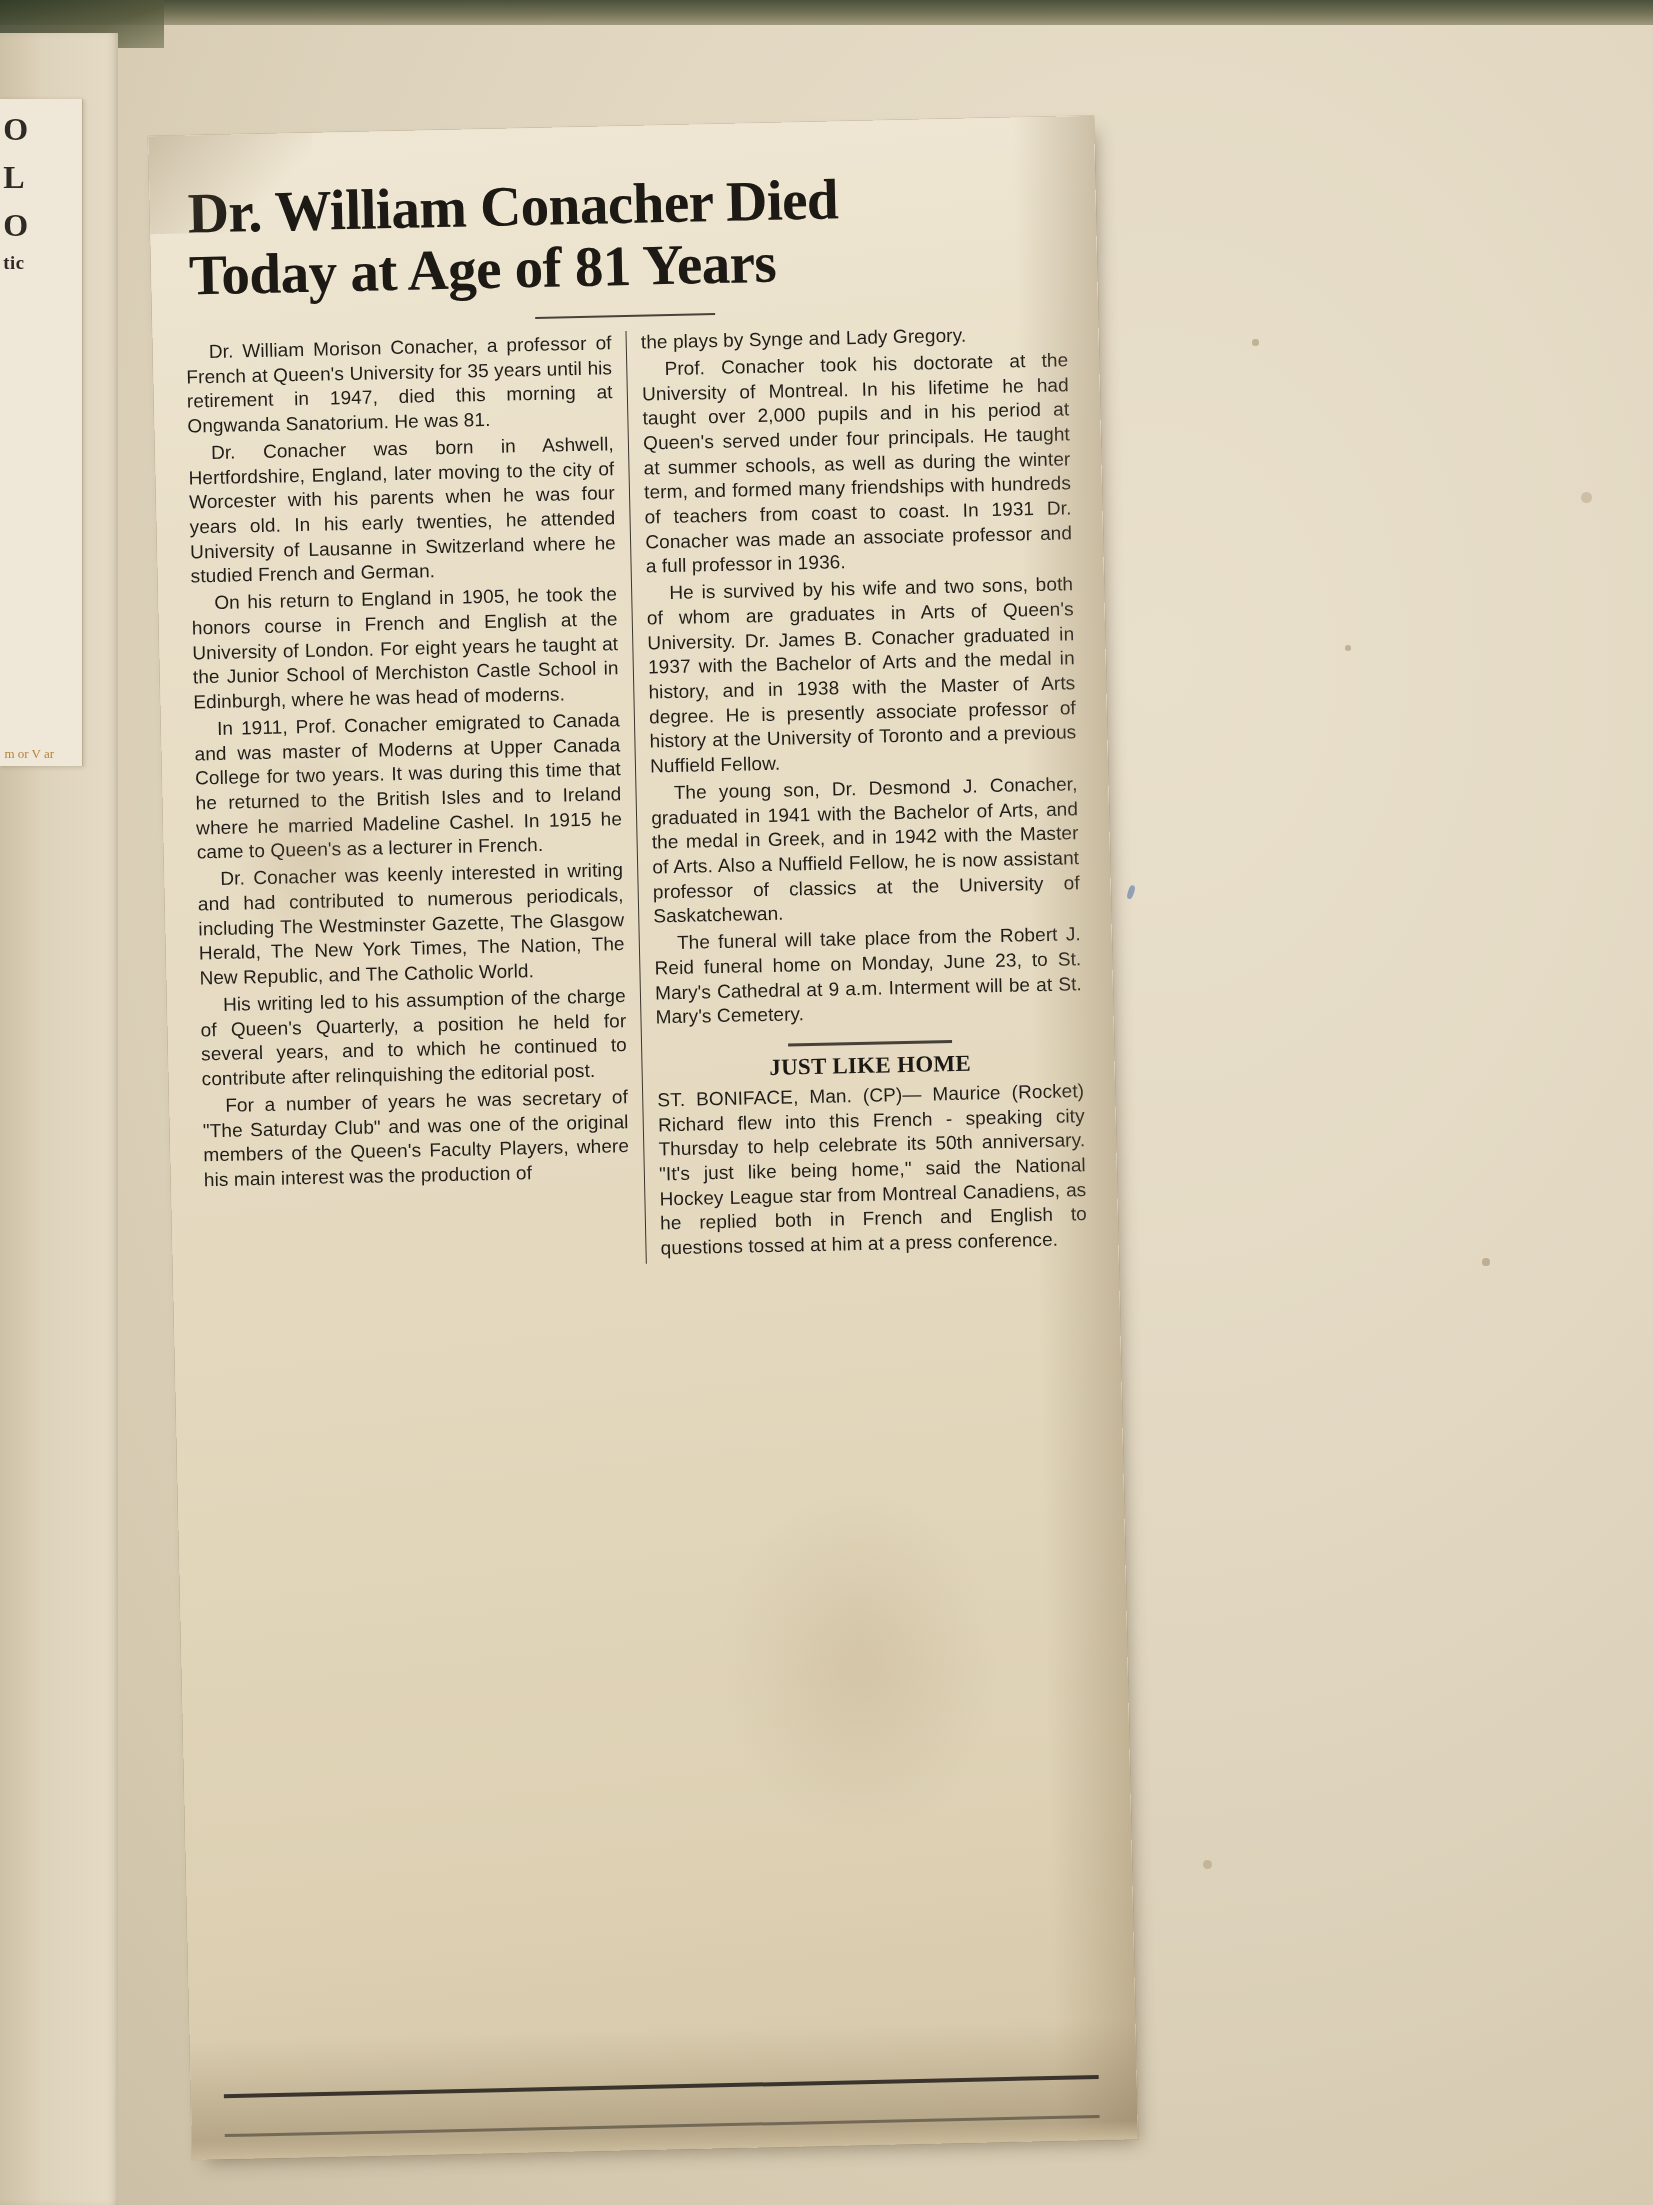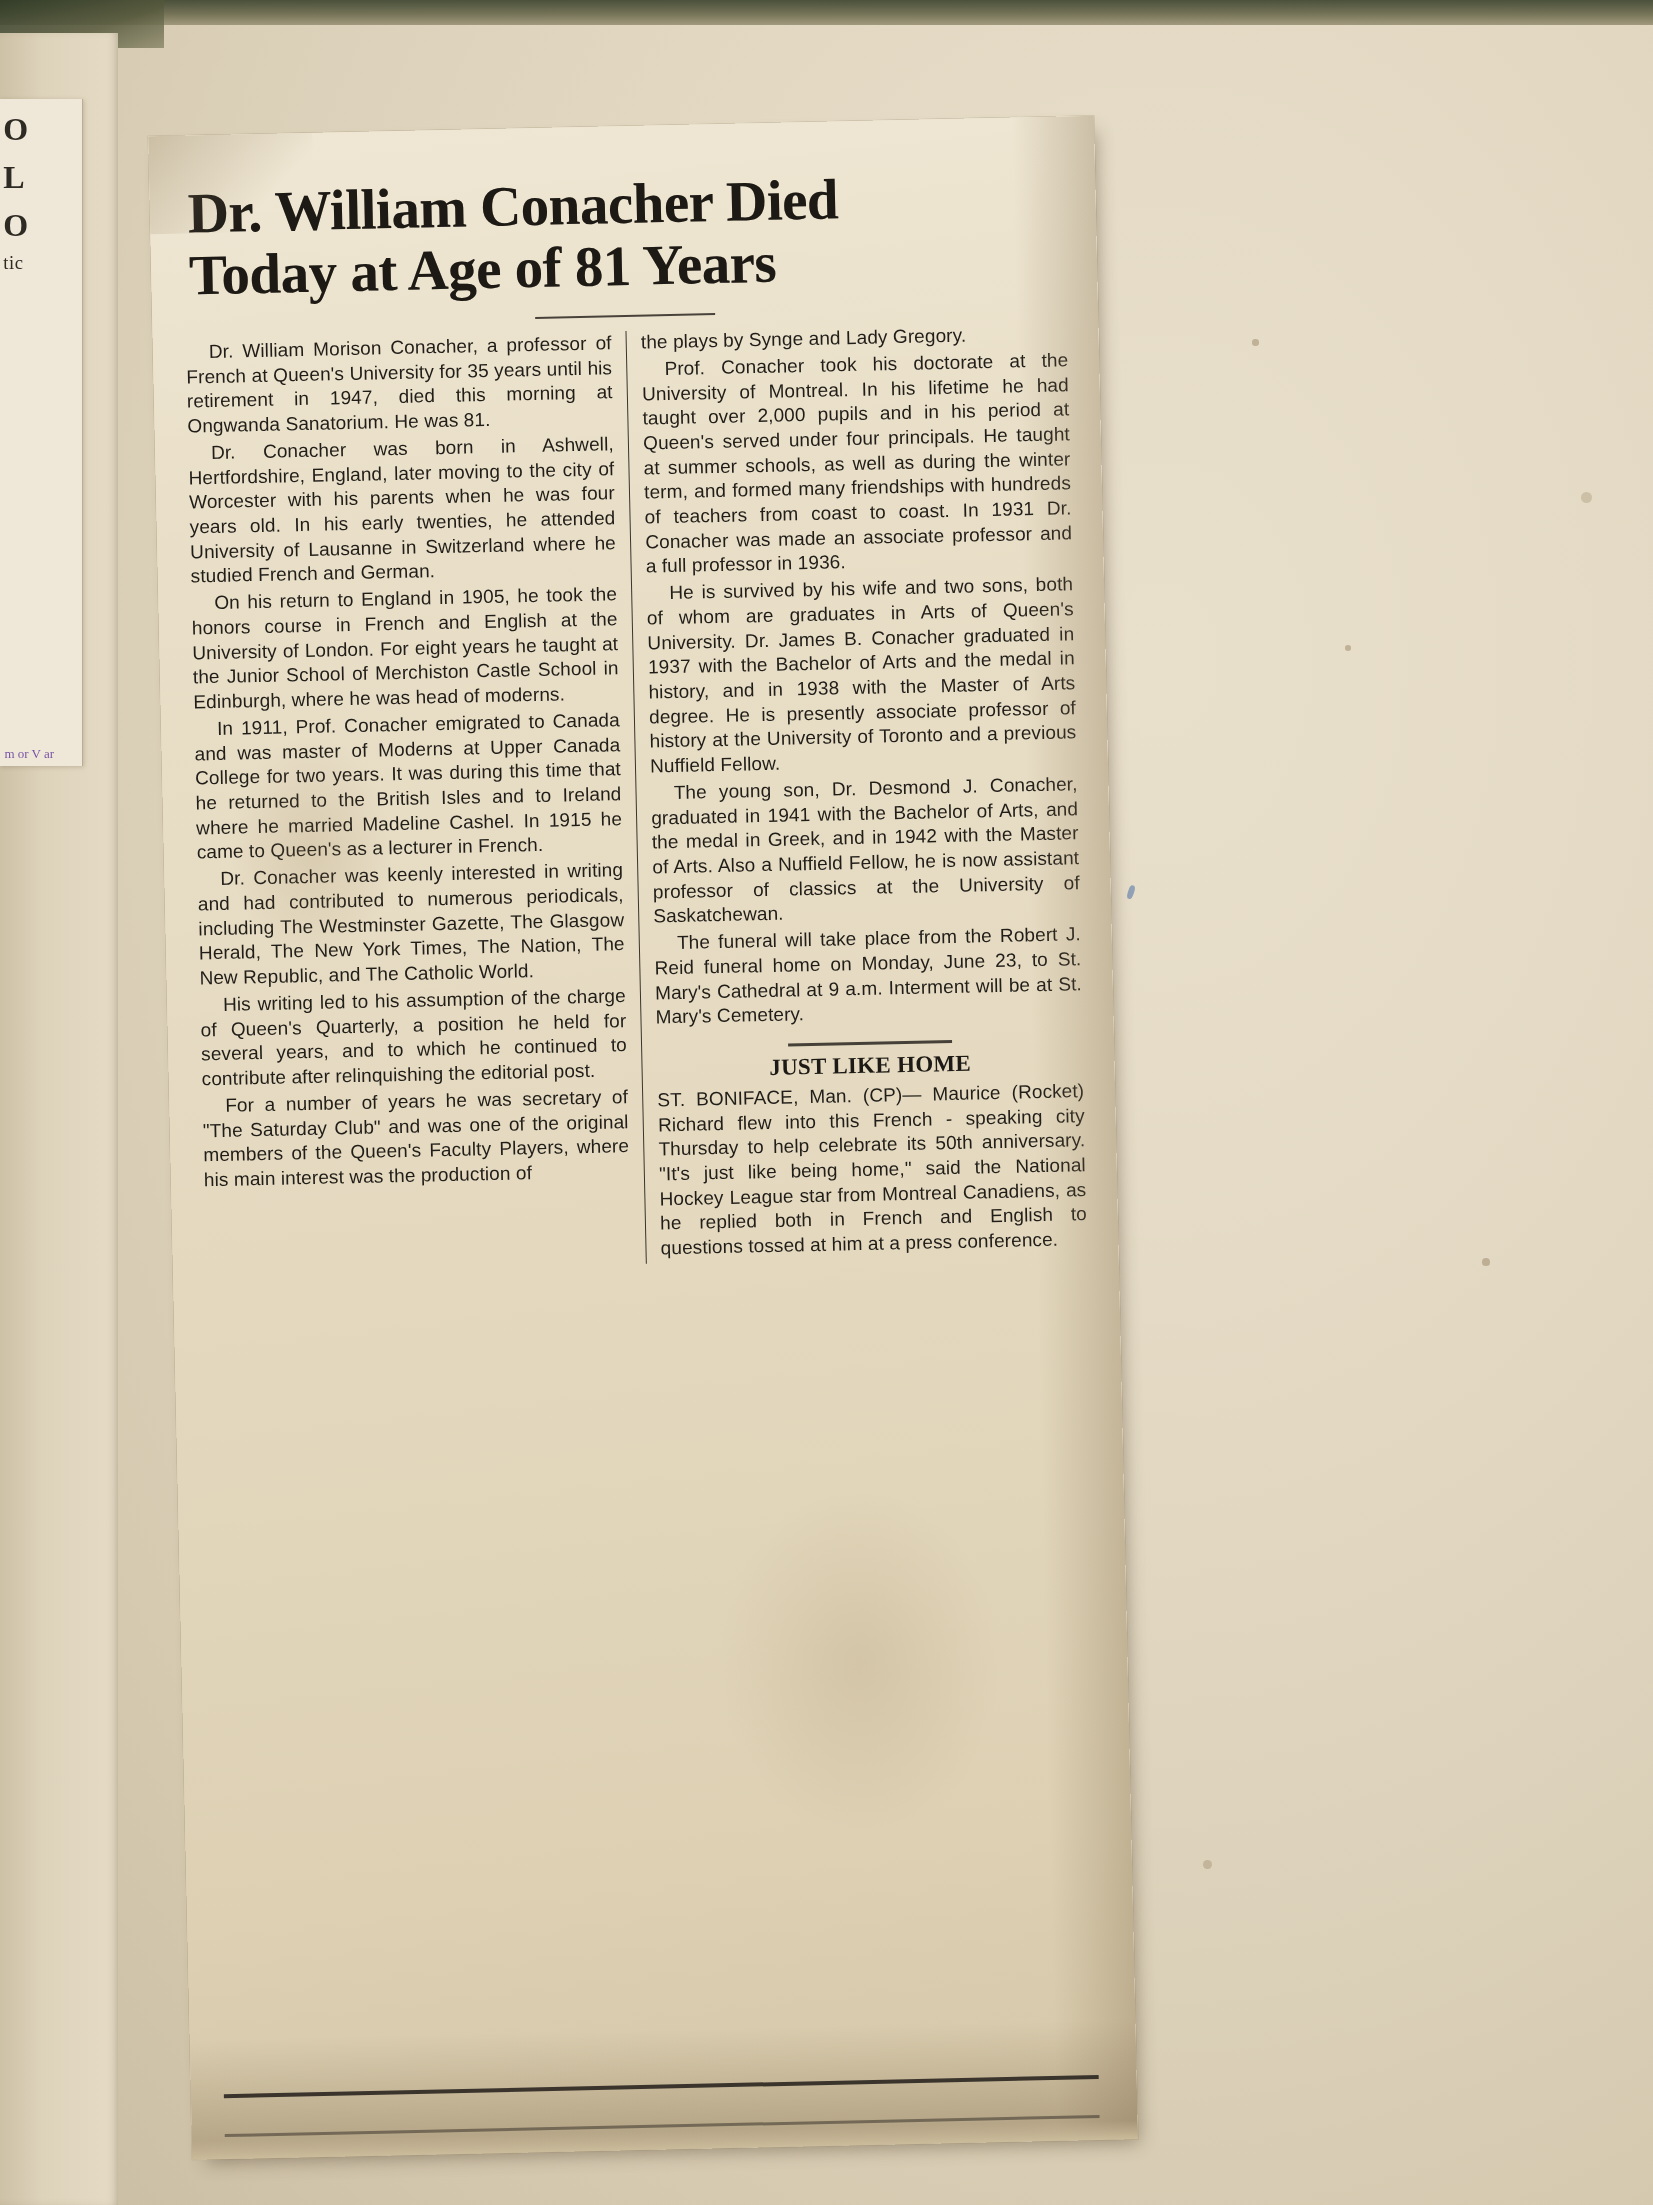--- a/index.html
+++ b/index.html
@@ -57,26 +57,26 @@
   }
   .scrap-letters {
     position: absolute;
     left: 3.3px; top: 5.5px;
     font-family: "Liberation Serif", serif;
     color: #2e2a24;
     line-height: 1.5;
     letter-spacing: 0.5px;
   }
   .scrap-letters div { font-size: 32px; font-weight: 700; }
-  .scrap-letters .small { font-size: 18.6px; font-weight: 400; }
+  .scrap-letters .small { font-size: 18.6px; font-weight: 700; }
   .album-left-lines {
     position: absolute;
     left: 4.4px; top: 645px;
     width: 82px;
-    color: #4c1d95;
+    color: #a16207;
     font-size: 13px;
     line-height: 1.6;
     opacity: .75;
   }
 
   
   #clipping {
     position: absolute;
     left: 148px;
     top: 126px;

